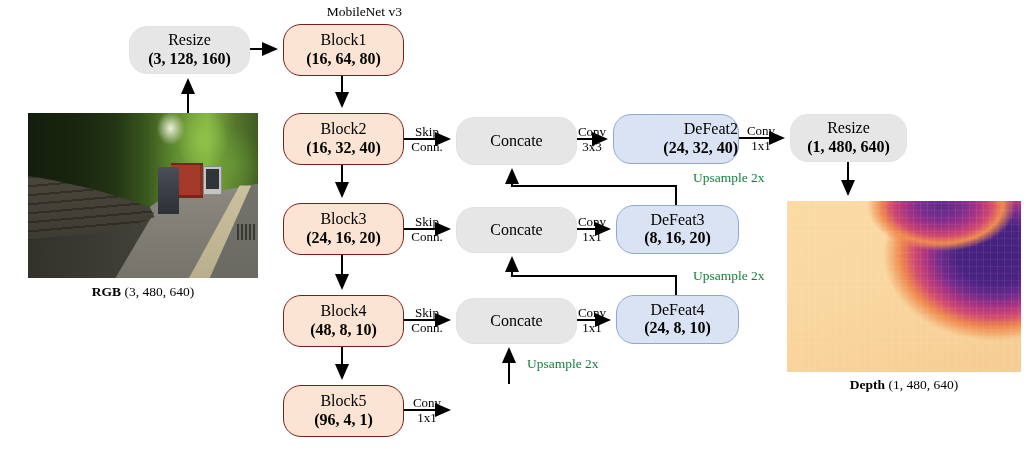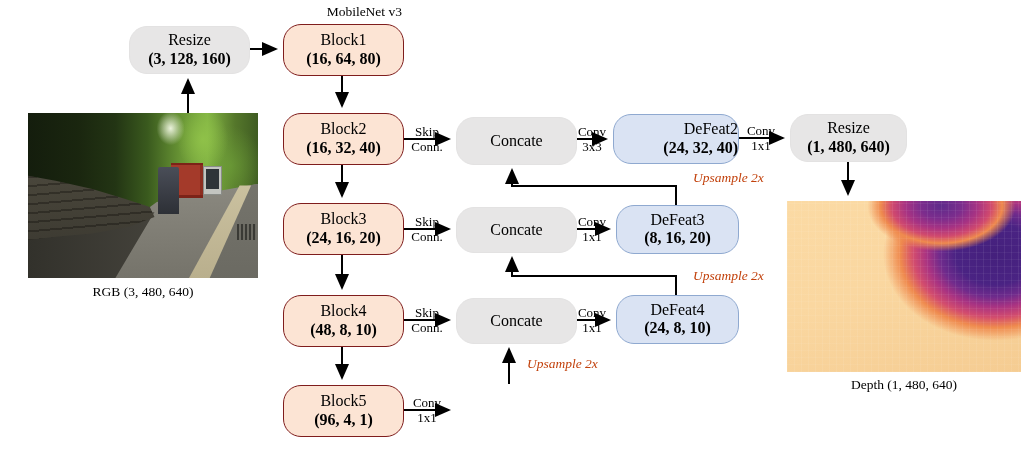--- a/index.html
+++ b/index.html
@@ -29,21 +29,21 @@
   .n-defeat4{left:616px;top:295px;width:121px;height:47px;}
   .n-defeat5{left:456px;top:385px;width:119px;height:50px;}
   .n-resize2{left:790px;top:114px;width:115px;height:46px;}
 
   .mobilenet{position:absolute;left:283px;top:4px;width:119px;text-align:right;
              font-size:13.5px;}
 
   
   .elabel{position:absolute;transform:translate(-50%,-50%);text-align:center;
           font-size:13px;line-height:1.18;}
-  .ulabel{position:absolute;color:#c2410c;font-size:13.5px;font-style:italic;}
+  .ulabel{position:absolute;color:#15803d;font-size:13.5px;}
 
   
   svg.wires{position:absolute;left:0;top:0;width:1029px;height:451px;pointer-events:none;}
   svg.wires line, svg.wires polyline{stroke:#000;stroke-width:2;fill:none;}
 
   
   .rgbimg{position:absolute;left:28px;top:113px;width:230px;height:165px;overflow:hidden;}
   .rgbimg>div{position:absolute;}
   .foliage{left:0;top:0;width:100%;height:58%;
     background:
@@ -85,21 +85,21 @@
     background:
       radial-gradient(95px 58px at 66% 3%, #5e2b8b 0%, #7c2d8d 22%, #a73383 38%, #d0496e 52%, #ef8a4e 64%, rgba(250,216,160,0) 78%),
       radial-gradient(132px 102px at 89% 31%, #44207c 0%, #4a2383 30%, #6f2b8c 42%, #a93382 52%, #d24c6e 62%, #ef8a4e 72%, rgba(250,216,160,0) 85%),
       linear-gradient(160deg,#fbdaa4 0%,#fad7a0 45%,#f5cc92 100%);}
   .depthimg::after{content:"";position:absolute;inset:0;
     background:
       repeating-linear-gradient(90deg, rgba(255,255,255,.07) 0 1px, rgba(0,0,0,0) 1px 7px),
       repeating-linear-gradient(0deg, rgba(255,255,255,.05) 0 1px, rgba(0,0,0,0) 1px 7px);}
 
   .imglabel{position:absolute;text-align:center;font-size:13.5px;}
-  .imglabel .b{font-weight:normal;}
+  .imglabel .b{font-weight:bold;}
   .lab-rgb{left:28px;top:284px;width:230px;}
   .lab-depth{left:787px;top:377px;width:234px;}
 </style>
 </head>
 <body>
 
 <div id="canvas">
 
   <svg class="wires">
     <defs>

